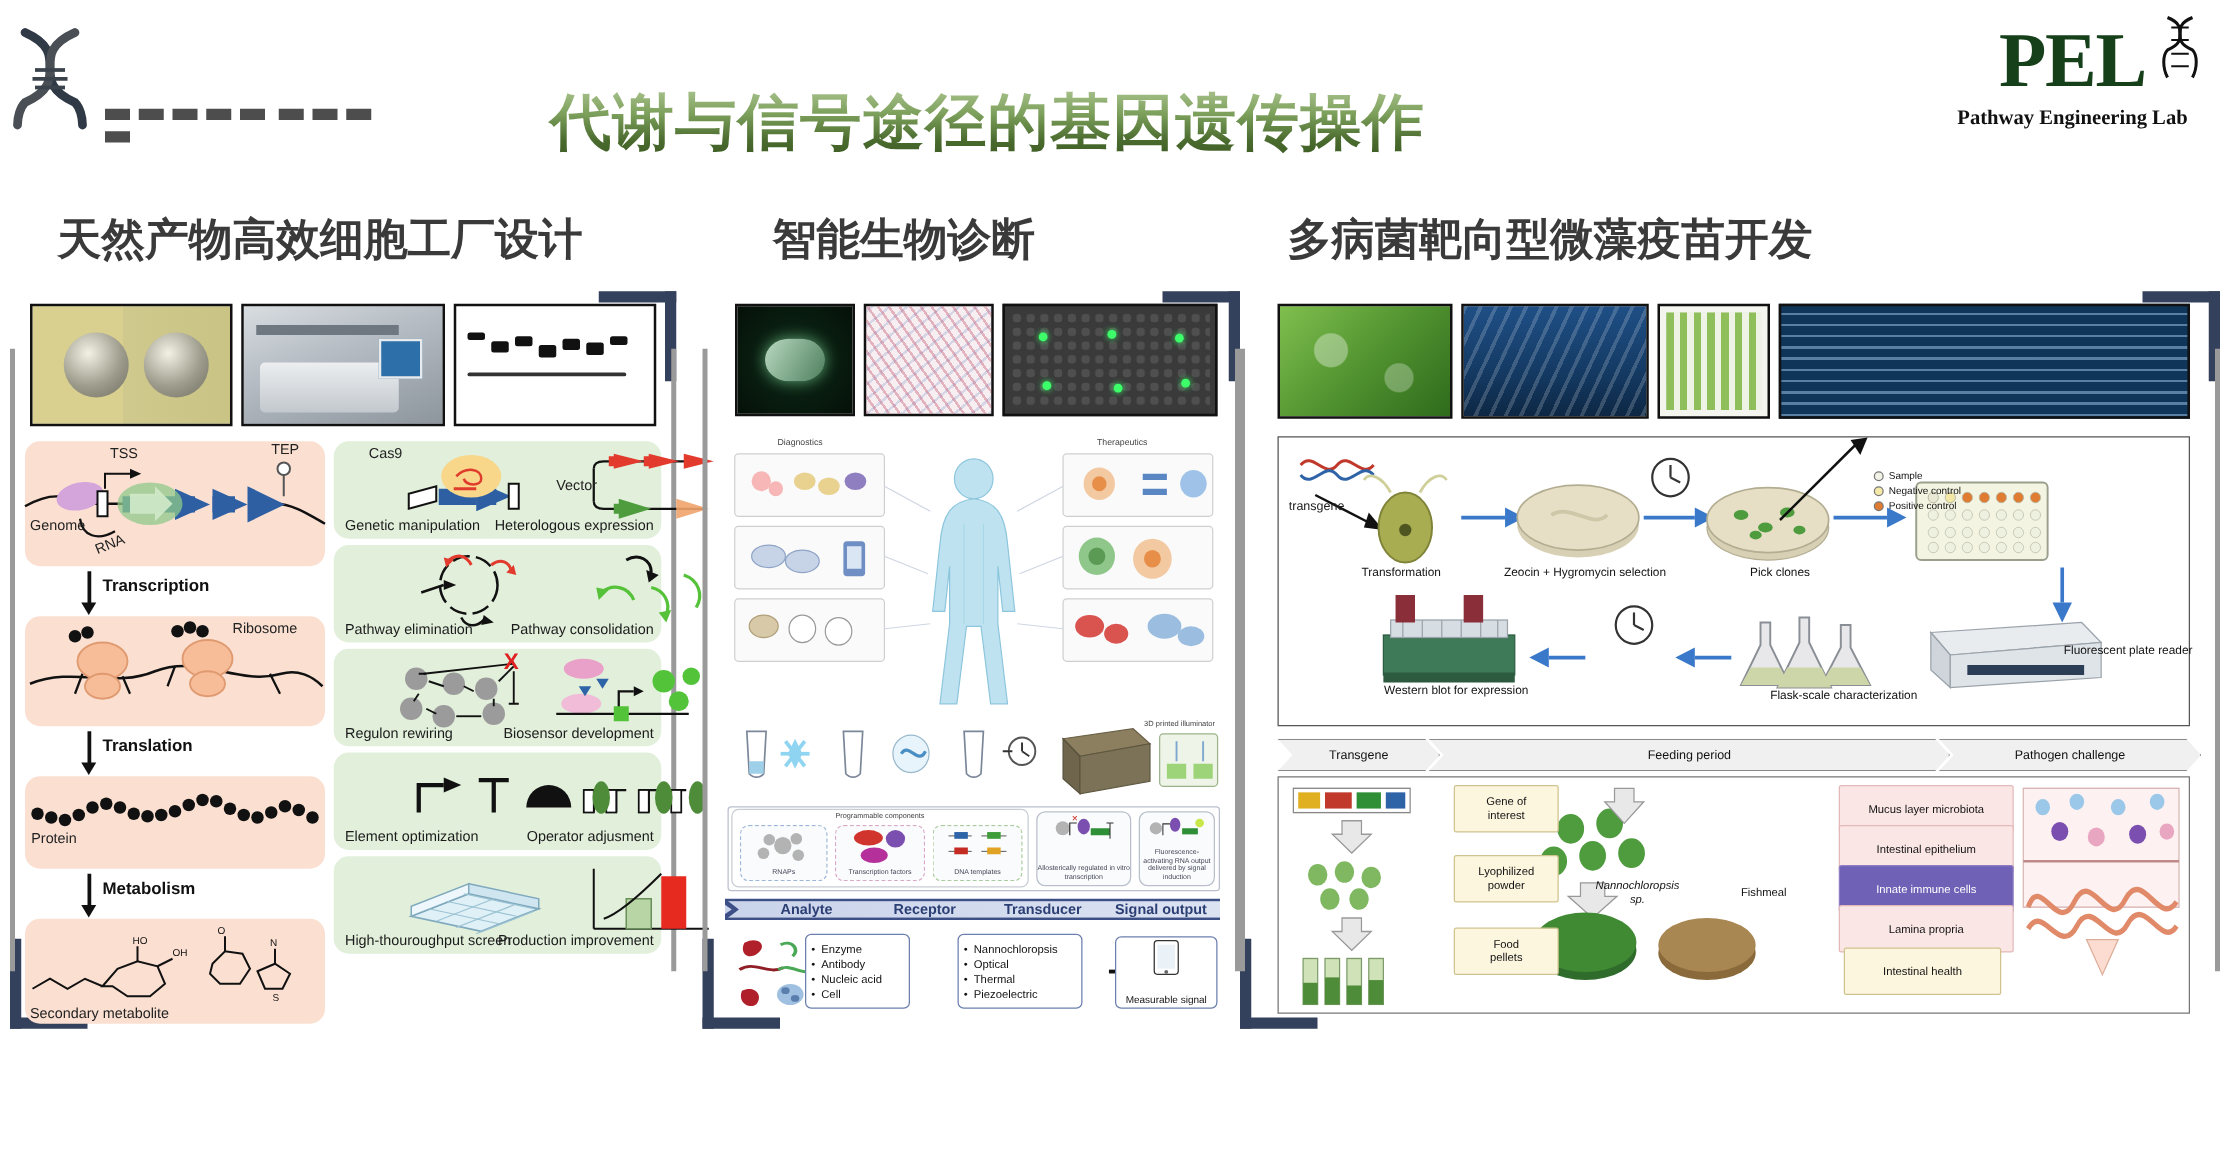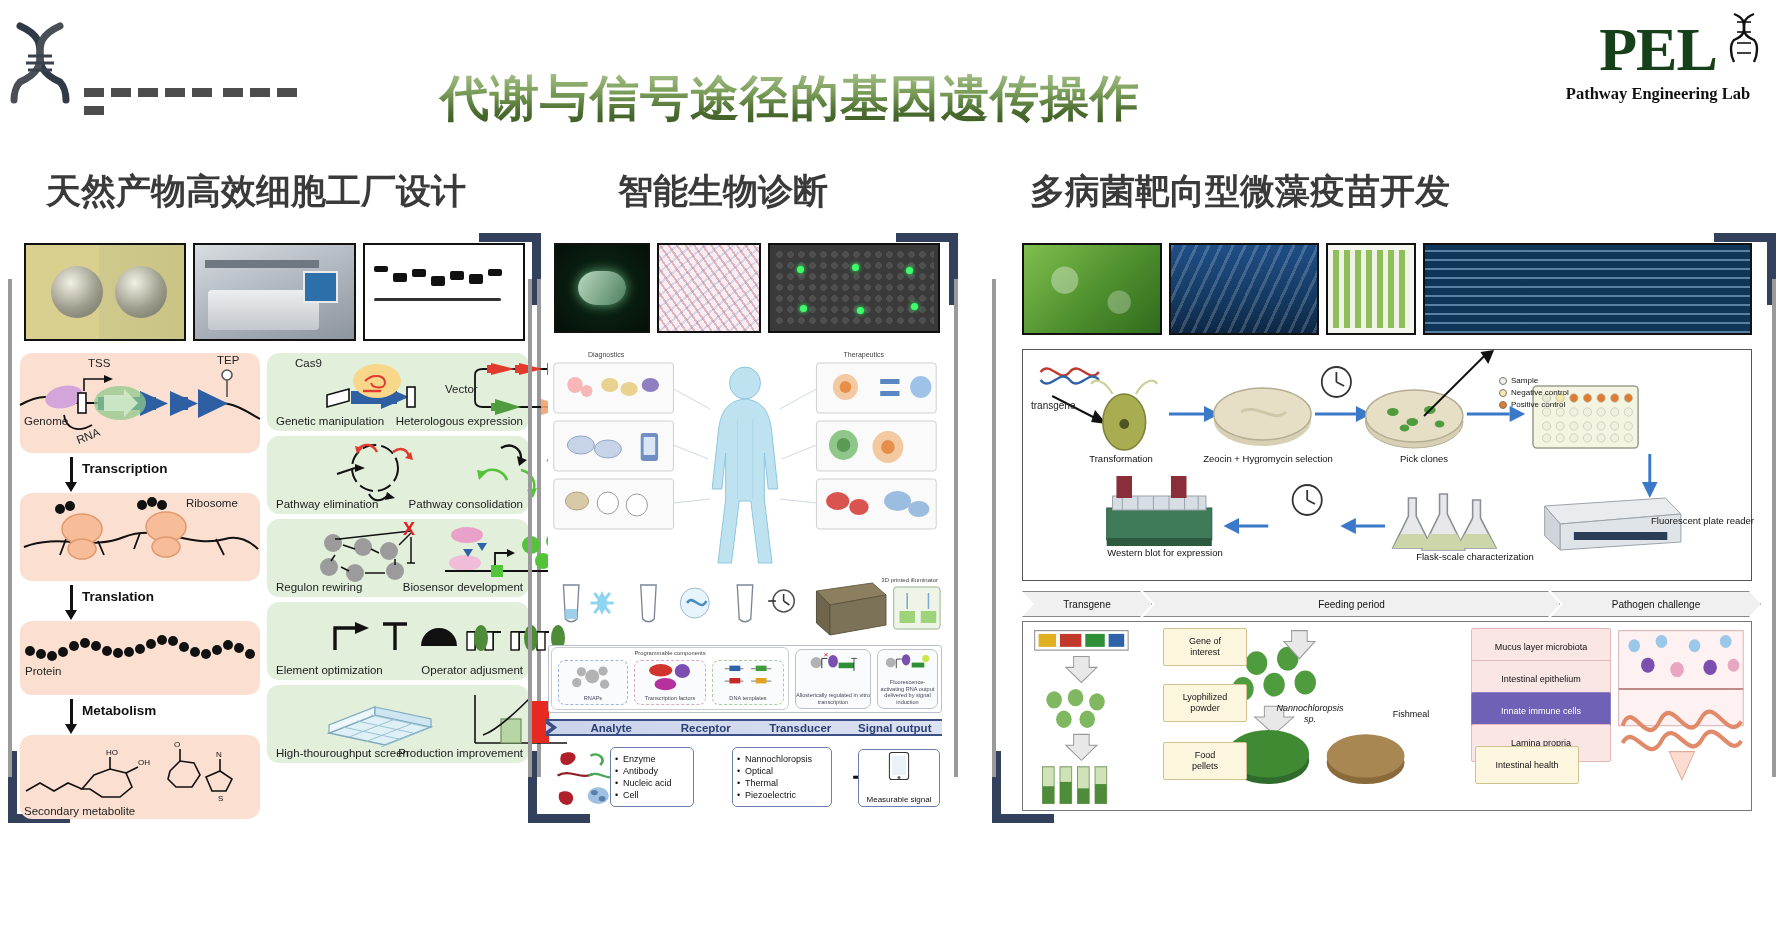--- a/index.html
+++ b/index.html
@@ -40,21 +40,21 @@
 
   
   .sec-head { position:absolute; top:168px; font-size:35px; font-weight:bold; color:#3a3a3a; }
   .sec-head.s1 { left:46px; }
   .sec-head.s2 { left:618px; }
   .sec-head.s3 { left:1030px; }
 
   
   .panel { position:absolute; top:233px; height:590px; }
   .panel.p1 { left:8px; width:533px; }
-  .panel.p2 { left:528px; width:430px; }
+  .panel.p2 { left:562px; width:430px; }
   .panel.p3wide { left:992px; width:784px; }
 
   
   .brk { position:absolute; background:#34415c; }
   .brk.tr-h { right:0; top:0; width:62px; height:9px; }
   .brk.tr-v { right:0; top:0; width:9px; height:72px; }
   .brk.bl-h { left:0; bottom:0; width:62px; height:9px; }
   .brk.bl-v { left:0; bottom:0; width:9px; height:72px; }
   .frame-l { position:absolute; left:0; top:46px; bottom:46px; width:4px; background:#9a9a9a; }
   .frame-r { position:absolute; right:0; top:46px; bottom:46px; width:4px; background:#9a9a9a; }
@@ -995,19 +995,19 @@
           </svg>
           <div class="tag" style="left:140px;top:6px;width:84px;height:34px;">Gene of interest</div>
           <div class="tag" style="left:140px;top:62px;width:84px;height:38px;">Lyophilized powder</div>
           <div class="tag" style="left:140px;top:120px;width:84px;height:34px;">Food pellets</div>
           <div class="tag" style="left:232px;top:74px;width:110px;height:22px;border:none;background:transparent;font-style:italic;">Nannochloropsis sp.</div>
           <div class="tag" style="left:348px;top:74px;width:80px;height:22px;border:none;background:transparent;">Fishmeal</div>
           <div class="tag pink" style="left:448px;top:6px;width:140px;height:26px;">Mucus layer microbiota</div>
           <div class="tag pink" style="left:448px;top:38px;width:140px;height:26px;">Intestinal epithelium</div>
           <div class="tag purple" style="left:448px;top:70px;width:140px;height:26px;">Innate immune cells</div>
           <div class="tag pink" style="left:448px;top:102px;width:140px;height:26px;">Lamina propria</div>
-          <div class="tag" style="left:452px;top:124px;width:104px;height:30px;">Intestinal health</div>
+          <div class="tag" style="left:452px;top:136px;width:126px;height:30px;">Intestinal health</div>
         </div>
       </div>
     </div>
   </div>
 
 </div>
 
 </body></html>

